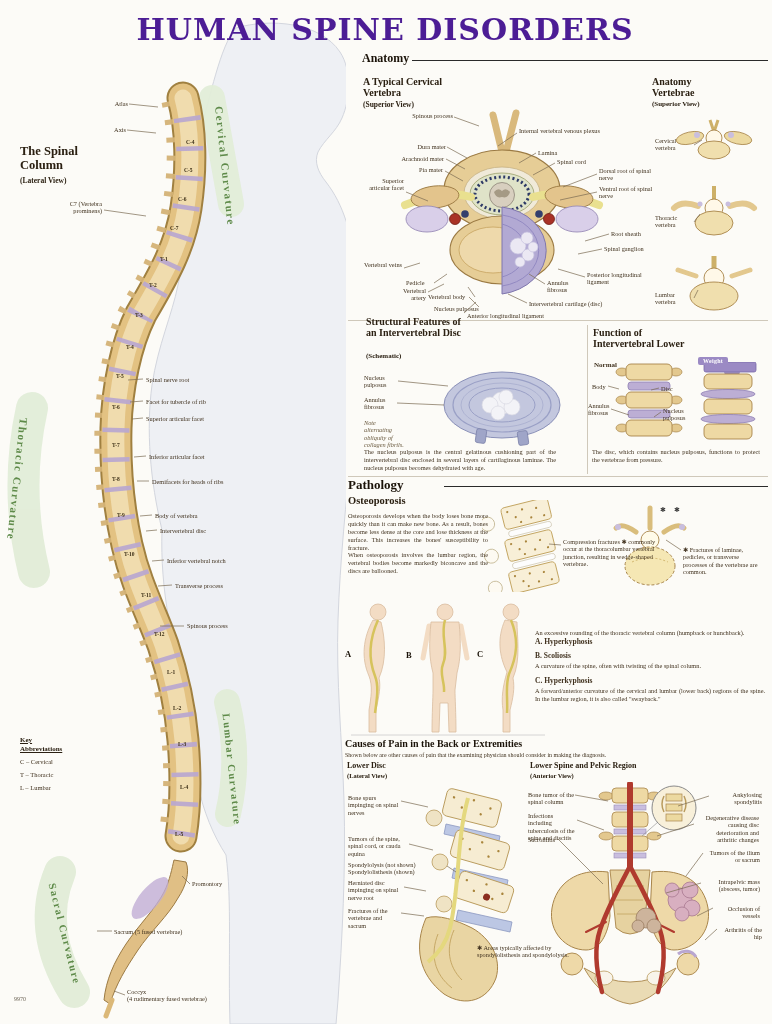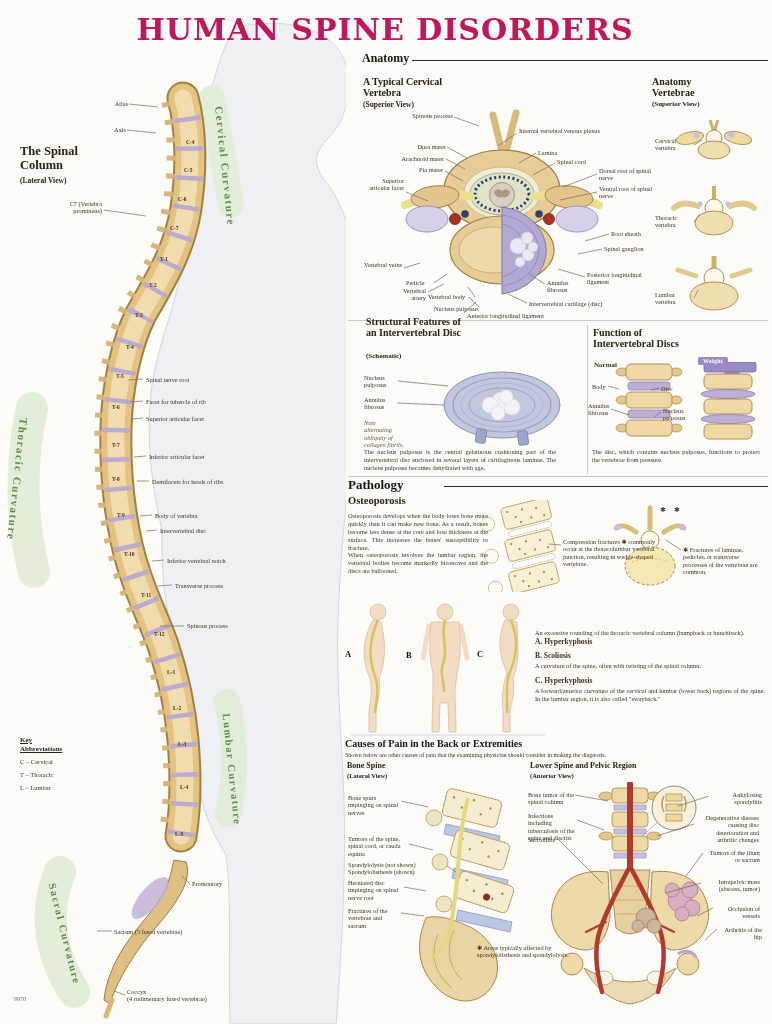--- a/index.html
+++ b/index.html
@@ -2,21 +2,21 @@
 <html><head>
 <meta charset="utf-8">
 <style>
   html,body{margin:0;padding:0;background:#e8e8e8;}
   #poster{position:relative;width:772px;height:1024px;background:#fcfbf7;margin:0 auto;
     font-family:"Liberation Serif",serif;overflow:hidden;}
   svg.ill{position:absolute;z-index:1;}
   #leaders{position:absolute;left:0;top:0;z-index:2;pointer-events:none;}
   .txt{position:absolute;z-index:3;}
   .title{font-family:"DejaVu Serif",serif;font-weight:bold;font-size:30px;letter-spacing:1px;
-    color:#be185d;text-align:center;white-space:nowrap;}
+    color:#4c1d95;text-align:center;white-space:nowrap;}
   .sect{font-weight:bold;color:#1a1208;}
   .hd{font-weight:bold;color:#2b2012;white-space:pre-line;line-height:1.12;}
   .sub{font-weight:bold;color:#2b2012;font-size:7.5px;}
   .lbl{font-size:6.3px;line-height:1.18;color:#41321f;white-space:pre-line;}
   .lbl.wrap{white-space:normal;}
   .lbl.r{text-align:right;}
   .lbl.i{font-style:italic;color:#6a5a3f;}
   .para{font-size:6.3px;line-height:1.27;color:#41321f;text-align:justify;}
   .level{font-weight:bold;font-size:5.5px;color:#3c2f17;z-index:3;position:absolute;}
   .curve{font-weight:bold;font-size:11px;color:#5e8a49;letter-spacing:1.6px;white-space:nowrap;
@@ -512,21 +512,21 @@
   <div class="txt sub" style="left:366px;top:352px;font-size:7px">(Schematic)</div>
   <span class="txt lbl wrap" style="left:364px;top:374px;width:42px">Nucleus pulposus</span>
   <span class="txt lbl wrap" style="left:364px;top:396px;width:42px">Annulus fibrosus</span>
   <span class="txt lbl i" style="left:364px;top:419px;width:56px">Note
 alternating
 obliquity of
 collagen fibrils.</span>
   <div class="txt para" style="left:364px;top:448px;width:192px">The nucleus pulposus is the central gelatinous cushioning part of the intervertebral disc enclosed in several layers of cartilaginous laminae. The nucleus pulposus becomes dehydrated with age.</div>
 
   <div class="txt hd" style="left:593px;top:327px;font-size:10px">Function of
-Intervertebral Discs</div>
+Intervertebral Lower</div>
   <span class="txt lbl" style="left:594px;top:361px;font-weight:bold;font-size:7px">Normal</span>
   <span class="weight" style="left:698px;top:357px">Weight</span>
   <span class="txt lbl" style="left:592px;top:383px">Body</span>
   <span class="txt lbl" style="left:661px;top:385px">Disc</span>
   <span class="txt lbl" style="left:588px;top:402px">Annulus
 fibrosus</span>
   <span class="txt lbl" style="left:663px;top:407px">Nucleus
 pulposus</span>
   <div class="txt para" style="left:592px;top:448px;width:168px">The disc, which contains nucleus pulposus, functions to protect the vertebrae from pressure.</div>
 
@@ -542,21 +542,21 @@
   <span class="txt letter" style="left:406px;top:650px">B</span>
   <span class="txt letter" style="left:477px;top:649px">C</span>
   <div class="txt lbl" style="left:535px;top:638px;font-weight:bold;font-size:7.5px">A. Hyperkyphosis</div>
   <div class="txt para" style="left:535px;top:629px;width:230px">An excessive rounding of the thoracic vertebral column (humpback or hunchback).</div>
   <div class="txt lbl" style="left:535px;top:652px;font-weight:bold;font-size:7.5px">B. Scoliosis</div>
   <div class="txt para" style="left:535px;top:662px;width:230px">A curvature of the spine, often with twisting of the spinal column.</div>
   <div class="txt lbl" style="left:535px;top:677px;font-weight:bold;font-size:7.5px">C. Hyperkyphosis</div>
   <div class="txt para" style="left:535px;top:687px;width:230px">A forward/anterior curvature of the cervical and lumbar (lower back) regions of the spine. In the lumbar region, it is also called "swayback."</div>
 
   <div class="txt lbl" style="left:345px;top:752px;font-size:6px;width:420px">Shown below are other causes of pain that the examining physician should consider in making the diagnosis.</div>
-  <div class="txt hd" style="left:347px;top:762px;font-size:8px">Bone Spine</div>
+  <div class="txt hd" style="left:347px;top:762px;font-size:8px">Lower Disc</div>
   <div class="txt sub" style="left:347px;top:772px;font-size:6.5px">(Lateral View)</div>
   <span class="txt lbl wrap" style="left:348px;top:794px;width:52px">Bone spurs impinging on spinal nerves</span>
   <span class="txt lbl wrap" style="left:348px;top:835px;width:60px">Tumors of the spine, spinal cord, or cauda equina</span>
   <span class="txt lbl" style="left:348px;top:861px;width:98px">Spondylolysis (not shown)
 Spondylolisthesis (shown)</span>
   <span class="txt lbl wrap" style="left:348px;top:879px;width:55px">Herniated disc impinging on spinal nerve root</span>
   <span class="txt lbl wrap" style="left:348px;top:907px;width:52px">Fractures of the vertebrae and sacrum</span>
   <div class="txt lbl wrap" style="left:477px;top:944px;width:100px">✱ Areas typically affected by spondylolisthesis and spondylolysis.</div>
 
   <div class="txt hd" style="left:530px;top:762px;font-size:8px">Lower Spine and Pelvic Region</div>

